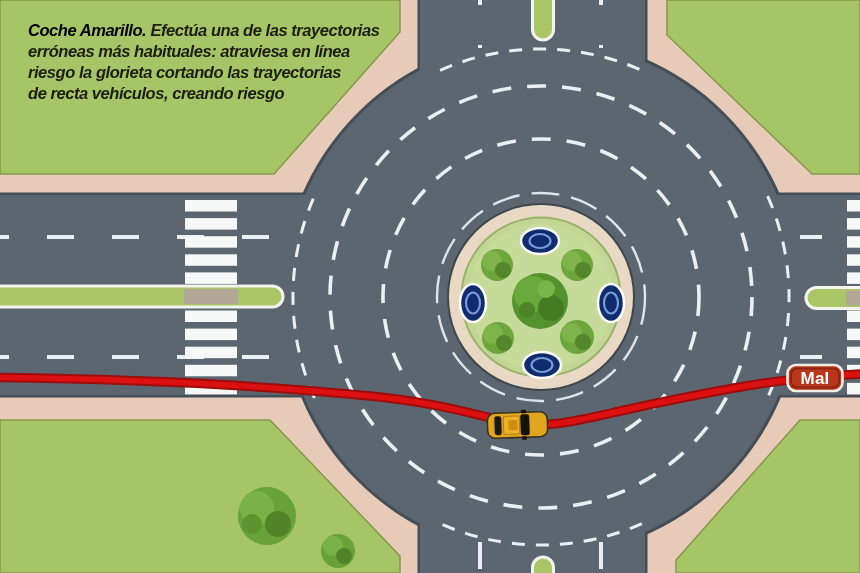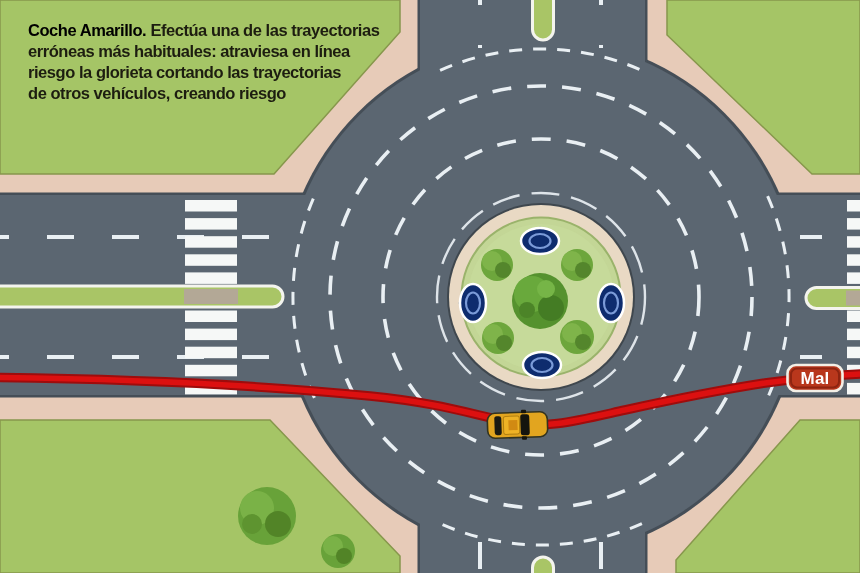--- a/index.html
+++ b/index.html
@@ -5,20 +5,21 @@
   html,body{margin:0;padding:0;background:#222;}
   .stage{
     position:relative;width:860px;height:573px;overflow:hidden;
     font-family:"Liberation Sans","DejaVu Sans",sans-serif;
   }
   .stage svg{position:absolute;left:0;top:0;}
   .caption{
     position:absolute;left:28px;top:20px;width:390px;
     color:#1d1d10;font-size:16.5px;font-weight:700;line-height:21px;
     letter-spacing:-0.45px;
+    font-style:italic;
   }
   .caption .t{font-weight:700;color:#000;}
   .badge-text{
     font-family:"Liberation Sans","DejaVu Sans",sans-serif;
     font-weight:bold;font-size:17px;letter-spacing:0.2px;
   }
 </style>
 </head>
 <body>
 
@@ -197,15 +198,15 @@
     <rect x="787.5" y="365" width="55" height="26" rx="8.5" stroke="#f3efe6" stroke-width="2.6" fill="#b9371c"></rect>
     <rect x="791" y="368.5" width="48" height="19" rx="6" fill="none" stroke="#8e2410" stroke-width="2"></rect>
     <text class="badge-text" x="815" y="384" text-anchor="middle" fill="#ffffff">Mal</text>
   </g>
 </svg>
 
 <div class="caption">
   <div><span class="t">Coche Amarillo.</span> <span>Efectúa una de las trayectorias</span></div>
   <div><span>erróneas más habituales: atraviesa en línea</span></div>
   <div><span>riesgo la glorieta cortando las trayectorias</span></div>
-  <div><span>de otros vehículos, creando riesgo</span></div>
+  <div><span>de recta vehículos, creando riesgo</span></div>
 </div>
 </div>
 
 </body></html>

